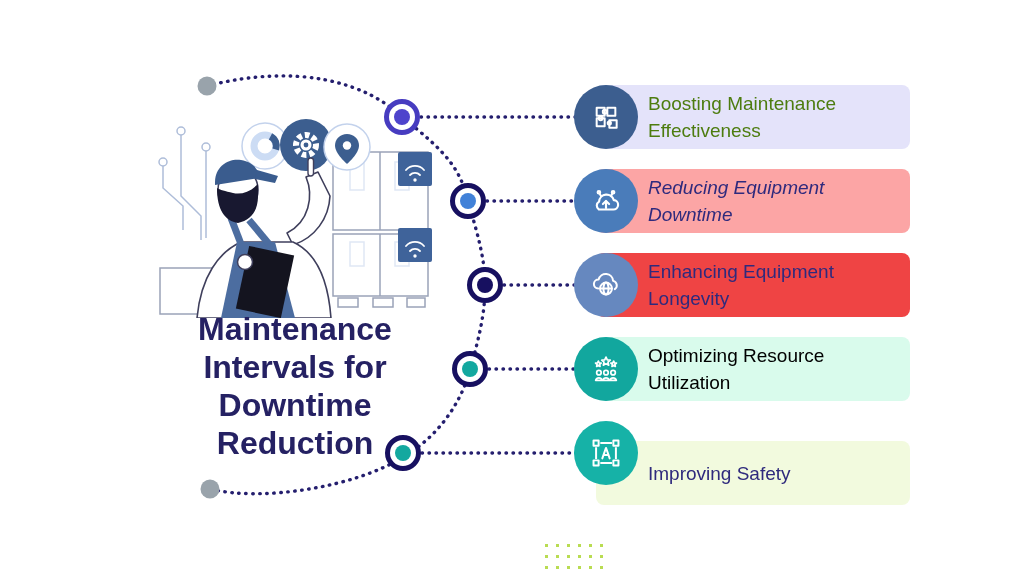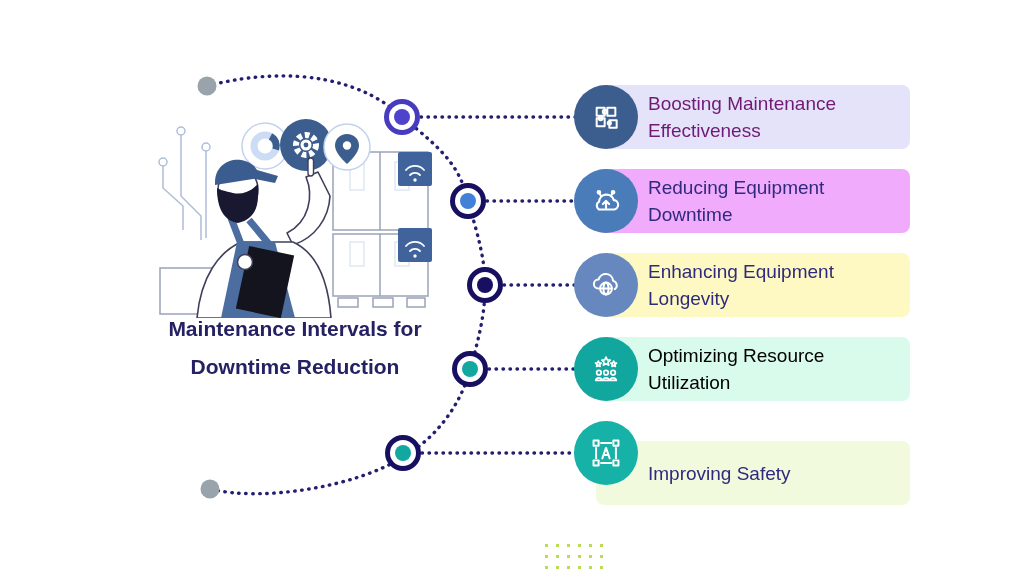--- a/index.html
+++ b/index.html
@@ -4,21 +4,21 @@
 <style>
   html,body{margin:0;padding:0;background:#fff;}
   .canvas{position:relative;width:1024px;height:576px;background:#ffffff;overflow:hidden;
           font-family:"Liberation Sans",sans-serif;}
 
   
   .illus{position:absolute;left:145px;top:70px;width:310px;height:248px;z-index:1;}
 
   
   .title{position:absolute;left:148px;top:310px;width:294px;text-align:center;
-         font-size:21px;line-height:38px;font-weight:bold;z-index:2;}
+         font-size:32px;line-height:38px;font-weight:bold;z-index:2;}
 
   
   .connector{position:absolute;left:0;top:0;width:1024px;height:576px;z-index:2;pointer-events:none;}
 
   
   .node{position:absolute;width:26px;height:26px;border-radius:50%;border:5px solid #171060;
         background:#ffffff;display:flex;align-items:center;justify-content:center;z-index:4;}
   .node-dot{width:16px;height:16px;border-radius:50%;}
 
   
@@ -162,54 +162,54 @@
     </div>
   <div class="node" style="left: 452px; top: 351px; border-color: rgb(23, 16, 96);">
     <span class="node-dot" style="background: rgb(19, 168, 159);"></span>
     </div>
   <div class="node" style="left: 385px; top: 435px; border-color: rgb(23, 16, 96);">
     <span class="node-dot" style="background: rgb(19, 168, 159);"></span>
     </div>
 
   <div class="item row1">
     <div class="item-bar" style="background: rgb(228, 227, 250);">
-      <div class="item-label" style="color: #701a75;">Boosting Maintenance Effectiveness</div>
+      <div class="item-label" style="color: #4d7c0f;">Boosting Maintenance Effectiveness</div>
     </div>
     <div class="item-circle" style="background: rgb(60, 94, 143);">
       <svg width="32" height="32" viewBox="0 0 24 24" fill="none" stroke="#fff" stroke-width="1.5" stroke-linejoin="round">
         <path d="M5,5 h6 v6 h-6 Z"></path>
           <path d="M13,5 h6 v6 h-6 Z"></path>
           <path d="M5,13 h6 v6 h-6 Z"></path>
         <path d="M14.5,14.5 h5.5 v5.5 h-5.5 Z"></path>
         <circle cx="11" cy="8" r="1.4"></circle>
           <circle cx="8" cy="13" r="1.4"></circle>
           <circle cx="14.5" cy="16.5" r="1.2"></circle>
       </svg>
     </div>
   </div>
 
   <div class="item row2">
-    <div class="item-bar" style="background: #f0abfc;">
+    <div class="item-bar" style="background: #fca5a5; font-style: italic;">
       <div class="item-label" style="color: rgb(47, 42, 125);">Reducing Equipment Downtime</div>
     </div>
     <div class="item-circle" style="background: rgb(74, 124, 186);">
       <svg width="34" height="34" viewBox="0 0 24 24" fill="none" stroke="#fff" stroke-width="1.5" stroke-linecap="round" stroke-linejoin="round">
         <path d="M7,18 h10 a3.3,3.3 0 0 0 .5,-6.6 a5.3,5.3 0 0 0 -10.4,1 a3.3,3.3 0 0 0 -.1,5.6 Z"></path>
         <path d="M12,17 V12.2"></path>
           <path d="M9.8,14.2 L12,12 L14.2,14.2"></path>
         <path d="M8.5,8.5 L7.3,6.5"></path>
           <circle cx="7" cy="5.8" r="0.9"></circle>
         <path d="M15.5,8.5 L16.7,6.5"></path>
           <circle cx="17" cy="5.8" r="0.9"></circle>
       </svg>
     </div>
   </div>
 
   <div class="item row3">
-    <div class="item-bar" style="background: #fef9c3;">
+    <div class="item-bar" style="background: #ef4444;">
       <div class="item-label" style="color: rgb(47, 42, 125);">Enhancing Equipment Longevity</div>
     </div>
     <div class="item-circle" style="background: rgb(102, 136, 191);">
       <svg width="34" height="34" viewBox="0 0 24 24" fill="none" stroke="#fff" stroke-width="1.4" stroke-linecap="round" stroke-linejoin="round">
         <path d="M6.5,14.5 a3.2,3.2 0 0 1 0.3,-6.4 a5.2,5.2 0 0 1 10.2,1 a3.2,3.2 0 0 1 1.2,5.8"></path>
         <circle cx="12" cy="14.5" r="4.2"></circle>
         <ellipse cx="12" cy="14.5" rx="1.8" ry="4.2"></ellipse>
         <path d="M7.9,14.5 h8.2"></path>
       </svg>
     </div>

